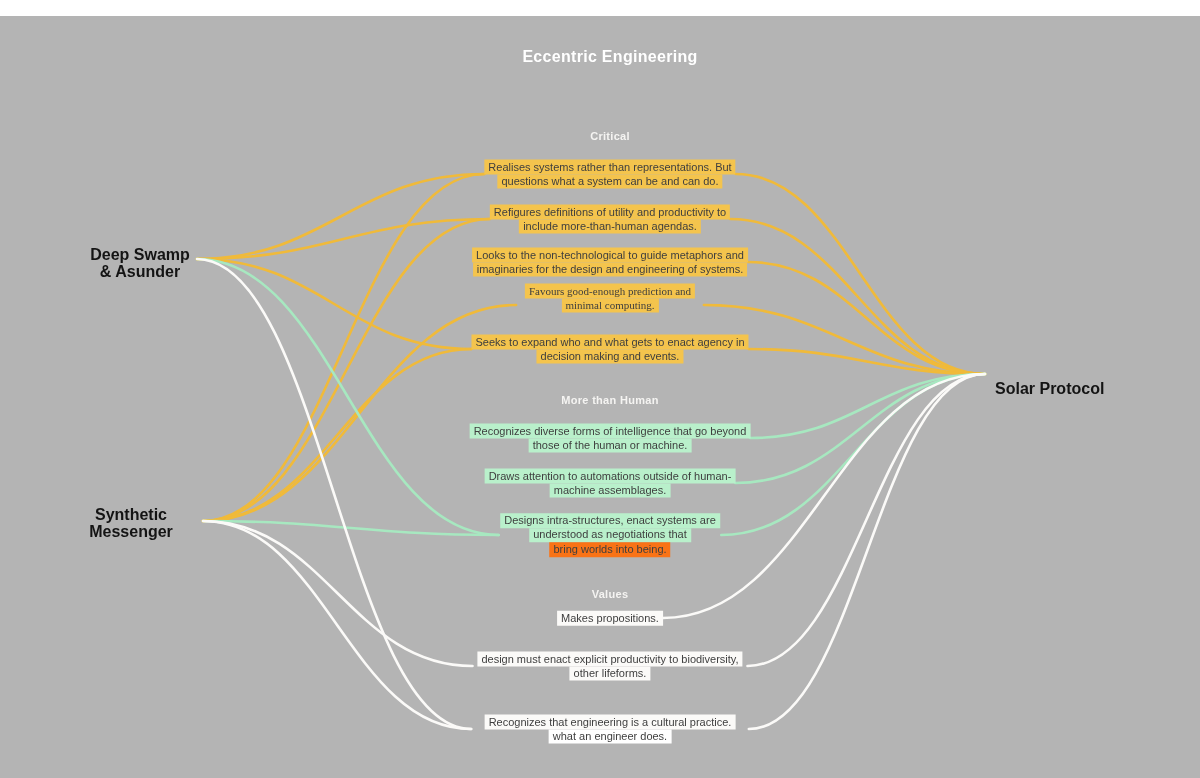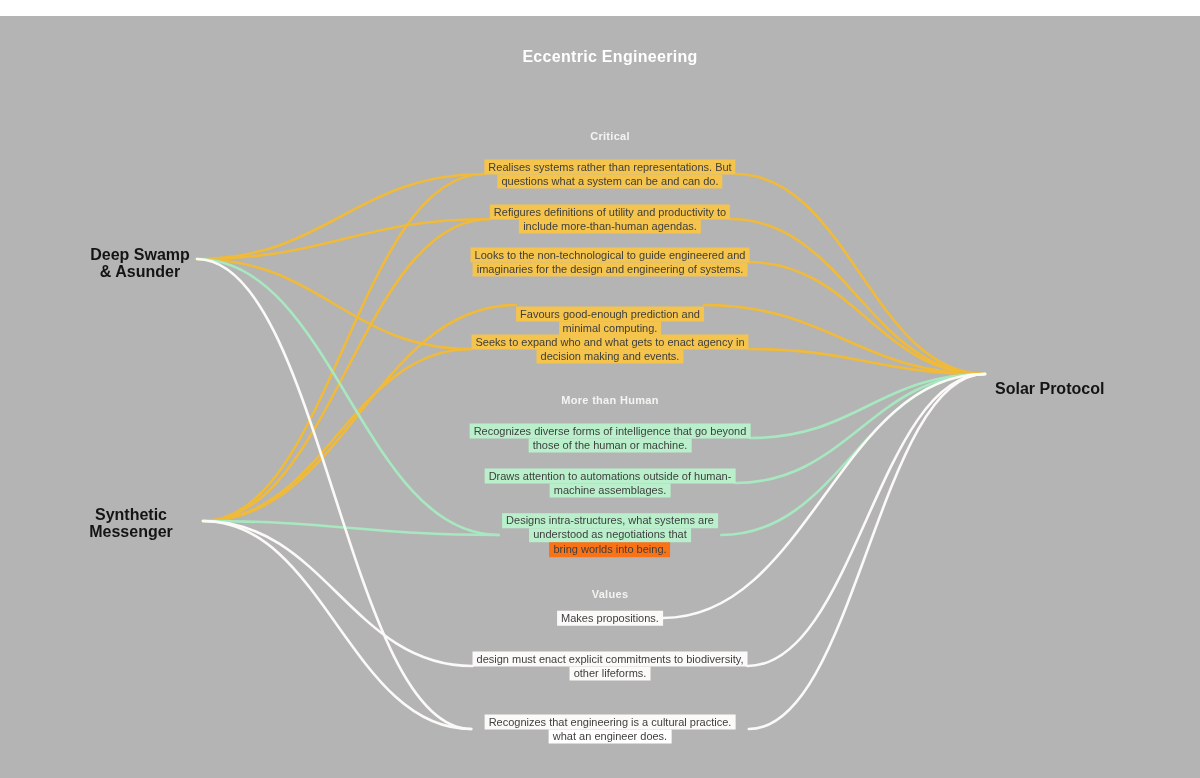--- a/index.html
+++ b/index.html
@@ -88,51 +88,51 @@
         <div class="group-heading" style="top: 120px; color: rgb(245, 244, 242);">Critical</div>
         <div class="block" style="top: 158px;">
           <span class="line" style="background: rgb(244, 196, 77); color: rgb(62, 62, 62);">Realises systems rather than representations. But</span>
           <span class="line" style="background: rgb(244, 196, 77); color: rgb(62, 62, 62);">questions what a system can be and can do.</span>
         </div>
         <div class="block" style="top: 203px;">
           <span class="line" style="background: rgb(244, 196, 77); color: rgb(62, 62, 62); text-align: center;">Refigures definitions of utility and productivity to</span>
           <span class="line" style="background: rgb(244, 196, 77); color: rgb(62, 62, 62);">include more-than-human agendas.</span>
         </div>
         <div class="block" style="top: 246px;">
-          <span class="line" style="background: rgb(244, 196, 77); color: rgb(62, 62, 62);">Looks to the non-technological to guide engineered and</span>
+          <span class="line" style="background: rgb(244, 196, 77); color: rgb(62, 62, 62);">Looks to the non-technological to guide metaphors and</span>
           <span class="line" style="background: rgb(244, 196, 77); color: rgb(62, 62, 62);">imaginaries for the design and engineering of systems.</span>
         </div>
-        <div class="block" style="top: 305px;">
+        <div class="block" style="top: 282px; font-family: Liberation Serif, serif;">
           <span class="line" style="background: rgb(244, 196, 77); color: rgb(62, 62, 62);">Favours good-enough prediction and</span>
           <span class="line" style="background: rgb(244, 196, 77); color: rgb(62, 62, 62);">minimal computing.</span>
         </div>
         <div class="block" style="top: 333px;">
           <span class="line" style="background: rgb(244, 196, 77); color: rgb(62, 62, 62);">Seeks to expand who and what gets to enact agency in</span>
           <span class="line" style="background: rgb(244, 196, 77); color: rgb(62, 62, 62);">decision making and events.</span>
         </div>
         <div class="group-heading" style="top: 384px; color: rgb(245, 244, 242);">More than Human</div>
         <div class="block" style="top: 422px;">
           <span class="line" style="background: rgb(185, 240, 203); color: rgb(62, 62, 62);">Recognizes diverse forms of intelligence that go beyond</span>
           <span class="line" style="background: rgb(185, 240, 203); color: rgb(62, 62, 62);">those of the human or machine.</span>
         </div>
         <div class="block" style="top: 467px;">
           <span class="line" style="background: rgb(185, 240, 203); color: rgb(62, 62, 62);">Draws attention to automations outside of human-</span>
           <span class="line" style="background: rgb(185, 240, 203); color: rgb(62, 62, 62);">machine assemblages.</span>
         </div>
         <div class="block" style="top: 519px;">
-          <span class="line" style="background: rgb(185, 240, 203); color: rgb(62, 62, 62);">Designs intra-structures, what systems are</span>
+          <span class="line" style="background: rgb(185, 240, 203); color: rgb(62, 62, 62);">Designs intra-structures, enact systems are</span>
           <span class="line" style="background: rgb(185, 240, 203); color: rgb(62, 62, 62);">understood as negotiations that</span>
           <span class="line" style="background: #f97316; color: rgb(62, 62, 62); text-align: right;">bring worlds into being.</span>
         </div>
         <div class="group-heading" style="top: 578px; color: rgb(245, 244, 242);">Values</div>
         <div class="block" style="top: 602px;">
           <span class="line" style="background: rgb(251, 250, 248); color: rgb(62, 62, 62);">Makes propositions.</span>
         </div>
         <div class="block" style="top: 650px;">
-          <span class="line" style="background: rgb(251, 250, 248); color: rgb(62, 62, 62);">design must enact explicit commitments to biodiversity,</span>
+          <span class="line" style="background: rgb(251, 250, 248); color: rgb(62, 62, 62);">design must enact explicit productivity to biodiversity,</span>
           <span class="line" style="background: rgb(251, 250, 248); color: rgb(62, 62, 62);">other lifeforms.</span>
         </div>
         <div class="block" style="top: 713px;">
           <span class="line" style="background: rgb(251, 250, 248); color: rgb(62, 62, 62);">Recognizes that engineering is a cultural practice.</span>
           <span class="line" style="background: #ffffff; color: rgb(62, 62, 62);">what an engineer does.</span>
         </div>
       </div>
   </div>
 </div>
 

